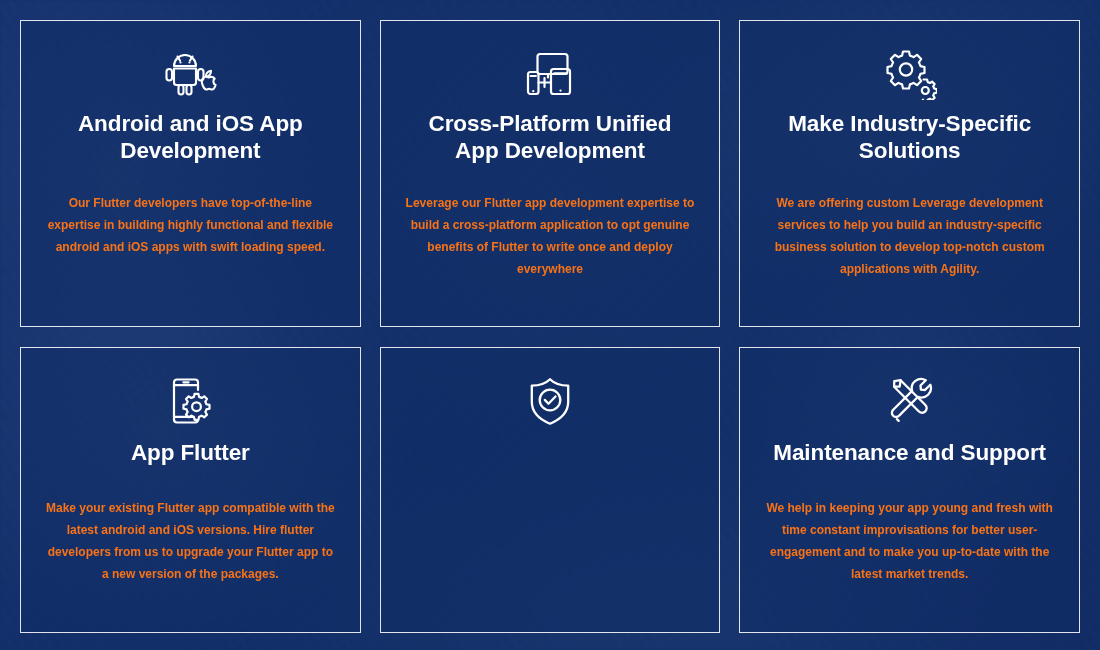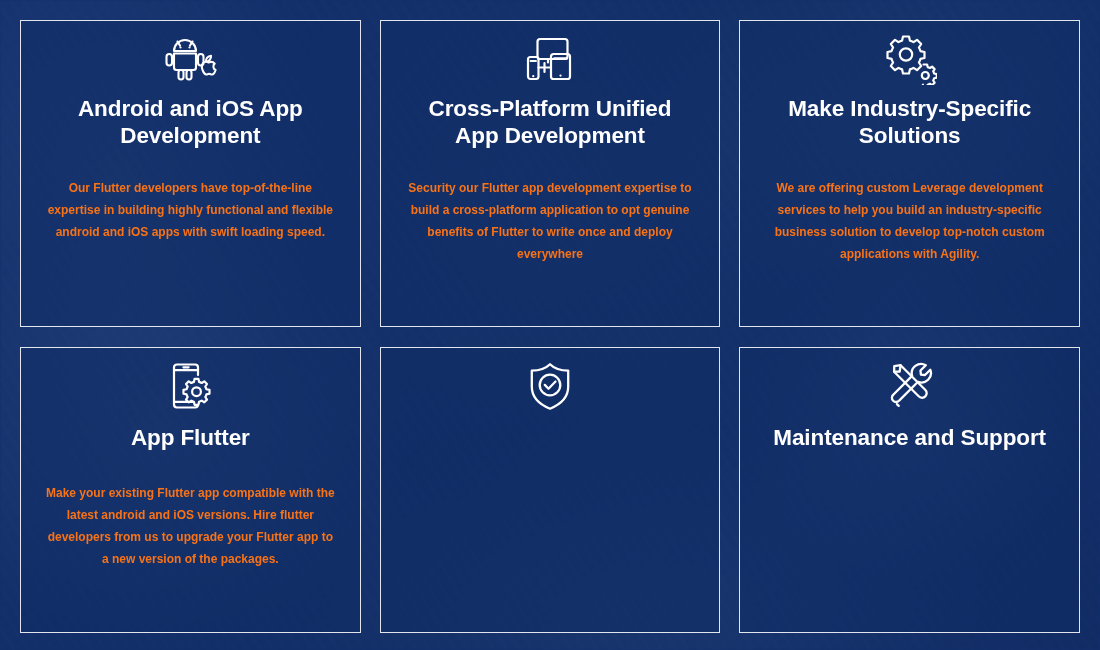--- a/index.html
+++ b/index.html
@@ -58,21 +58,21 @@
     display: grid;
     grid-template-columns: repeat(3, 1fr);
     grid-template-rows: 307px 286px;
     column-gap: 19px;
     row-gap: 20px;
   }
 
   .card {
     border: 1px solid rgba(255,255,255,0.88);
     background: rgba(16, 43, 100, 0.46);
-    padding: 11px 22px 18px 22px;
+    padding: 26px 22px 18px 22px;
     display: flex;
     flex-direction: column;
     align-items: center;
     text-align: center;
     overflow: hidden;
   }
 
   .card-icon {
     height: 54px;
     display: flex;
@@ -144,21 +144,21 @@
         <path d="M6.6 26 h5.3"></path>
         <path d="M9.2 41.2 h0.1"></path>
         <rect x="27" y="19" width="19" height="25" rx="2.6"></rect>
         <path d="M30.2 23.4 h12.6"></path>
         <path d="M36.5 40.6 h0.1"></path>
         <path d="M14.5 32.5 h12.5"></path>
         <path d="M20.5 28 v9"></path>
       </svg>
     </div>
     <div class="card-title">Cross-Platform Unified App Development</div>
-    <div class="card-desc">Security our Flutter app development expertise to build a cross-platform application to opt genuine benefits of Flutter to write once and deploy everywhere</div>
+    <div class="card-desc">Leverage our Flutter app development expertise to build a cross-platform application to opt genuine benefits of Flutter to write once and deploy everywhere</div>
   </div>
 
   <div class="card row1">
     <div class="card-icon">
       <svg width="54" height="52" viewBox="0 0 54 52" fill="none" stroke="#ffffff" stroke-width="2.2" stroke-linecap="round" stroke-linejoin="round">
         <path d="M20 3.5 h6 l0.9 4.1 a13 13 0 0 1 3.6 1.5 l3.5 -2.3 l4.2 4.2 l-2.3 3.5 a13 13 0 0 1 1.5 3.6 l4.1 0.9 v6 l-4.1 0.9 a13 13 0 0 1 -1.5 3.6 l2.3 3.5 l-4.2 4.2 l-3.5 -2.3 a13 13 0 0 1 -3.6 1.5 l-0.9 4.1 h-6 l-0.9 -4.1 a13 13 0 0 1 -3.6 -1.5 l-3.5 2.3 l-4.2 -4.2 l2.3 -3.5 a13 13 0 0 1 -1.5 -3.6 l-4.1 -0.9 v-6 l4.1 -0.9 a13 13 0 0 1 1.5 -3.6 l-2.3 -3.5 l4.2 -4.2 l3.5 2.3 a13 13 0 0 1 3.6 -1.5 Z"></path>
         <circle cx="23" cy="21.5" r="6.2"></circle>
         <path d="M40.5 31.5 h3.6 l0.6 2.6 a8 8 0 0 1 2.2 0.9 l2.2 -1.4 l2.5 2.5 l-1.4 2.2 a8 8 0 0 1 0.9 2.2 l2.6 0.6 v3.6 l-2.6 0.6 a8 8 0 0 1 -0.9 2.2 l1.4 2.2 l-2.5 2.5 l-2.2 -1.4 a8 8 0 0 1 -2.2 0.9 l-0.6 2.6 h-3.6 l-0.6 -2.6"></path>
         <circle cx="42.3" cy="42.5" r="3.5"></circle>
       </svg>
@@ -195,15 +195,16 @@
   <div class="card row2">
     <div class="card-icon">
       <svg width="50" height="50" viewBox="0 0 50 50" fill="none" stroke="#ffffff" stroke-width="2.3" stroke-linecap="round" stroke-linejoin="round">
         <path d="M40.8 4.2 l-5.3 5.3 l0.4 4.1 l4.1 0.4 l5.3 -5.3 a9.4 9.4 0 0 1 -12.3 12.1 l-18.6 18.6 a4.2 4.2 0 1 1 -5.9 -5.9 l18.6 -18.6 A9.4 9.4 0 0 1 40.8 4.2 Z"></path>
         <path d="M9.3 5.1 l6.3 -0.9 l24.6 24.6 a4.6 4.6 0 1 1 -6.5 6.5 L9.1 10.7 Z"></path>
         <path d="M15.6 4.2 l-0.9 6.3 l-5.4 0.2"></path>
         <path d="M13.7 44.9 l-1.8 -1.8"></path>
       </svg>
     </div>
     <div class="card-title">Maintenance and Support</div>
+    <div class="card-desc">We help in keeping your app young and fresh with time constant improvisations for better user-engagement and to make you up-to-date with the latest market trends.</div>
   </div>
 
 </div>
 
 </body></html>

